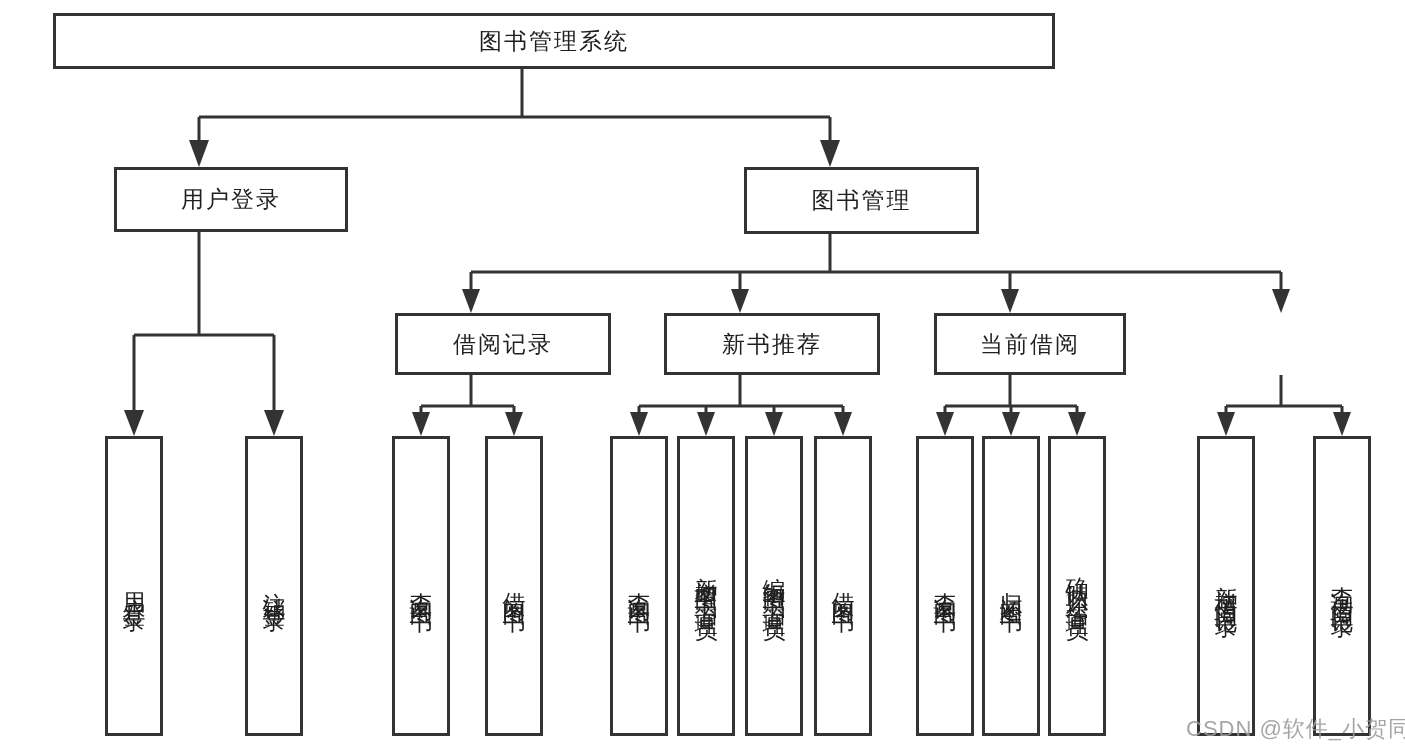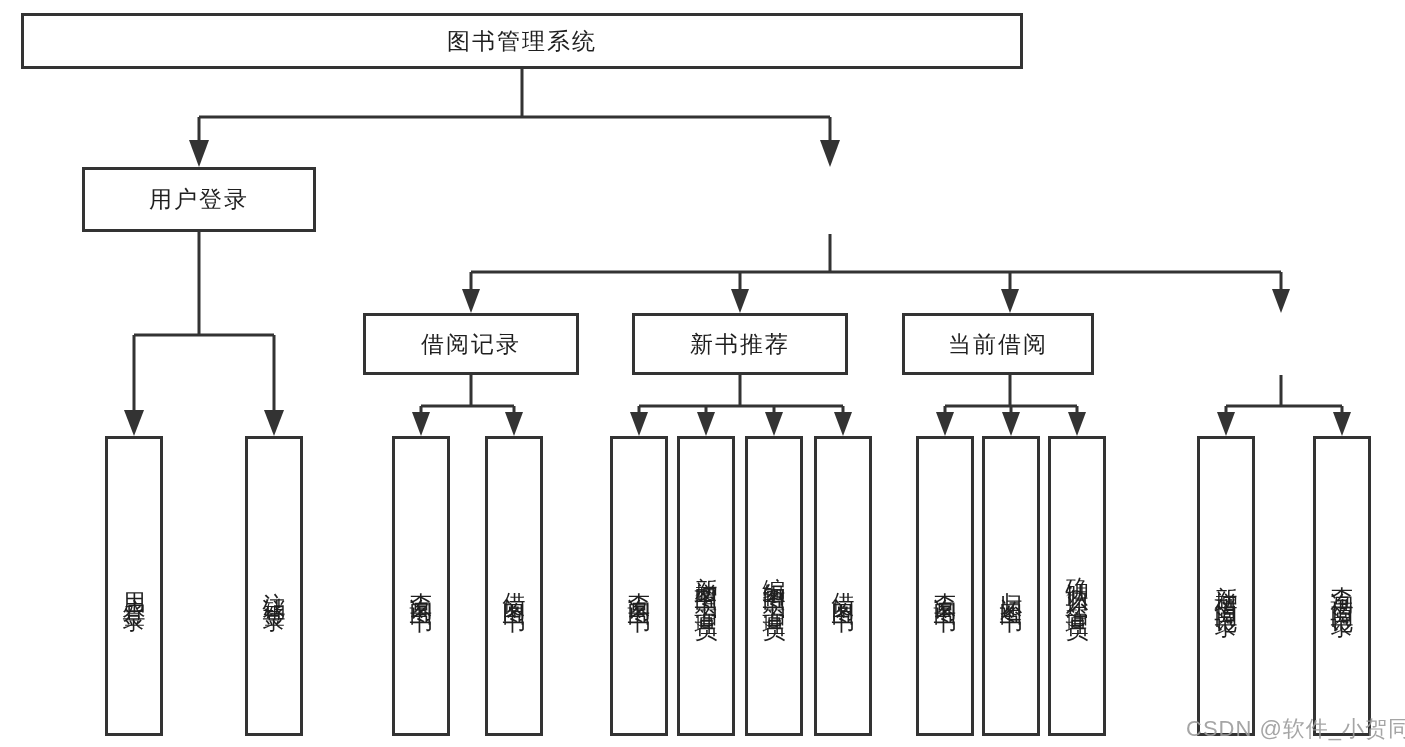--- a/index.html
+++ b/index.html
@@ -31,20 +31,21 @@
     color: #1f1f1f;
     display: flex;
     align-items: center;
     justify-content: center;
     text-align: center;
   }
   .node.h {
     font-size: 23px;
     letter-spacing: 2px;
     line-height: 1;
+    margin-left: 32px;
   }
   .node.v {
     writing-mode: vertical-rl;
     text-orientation: mixed;
     font-size: 23px;
     letter-spacing: 6px;
     line-height: 1;
     top: 436px;
     width: 58px;
     height: 300px;
@@ -130,20 +131,21 @@
       <polygon points="1068,412 1086,412 1077,436"></polygon>
 
       <polygon points="1217,412 1235,412 1226,436"></polygon>
       <polygon points="1333,412 1351,412 1342,436"></polygon>
     </g>
   </svg>
 
   <div class="node h" id="n-root">图书管理系统</div>
 
   <div class="node h" id="n-user-login-grp">用户登录</div>
+  <div class="node h" id="n-book-mgmt-grp">图书管理</div>
 
   <div class="node h" id="n-new-book-rec">借阅记录</div>
   <div class="node h" id="n-book-borrowing">新书推荐</div>
   <div class="node h" id="n-current-borrow">当前借阅</div>
 
   <div class="node v" id="n-login">用户登录</div>
   <div class="node v" id="n-logout">注销登录</div>
   <div class="node v" id="n-rec-query">查询图书</div>
   <div class="node v" id="n-rec-borrow">借阅图书</div>
   <div class="node v" id="n-bb-query">查询图书</div>

